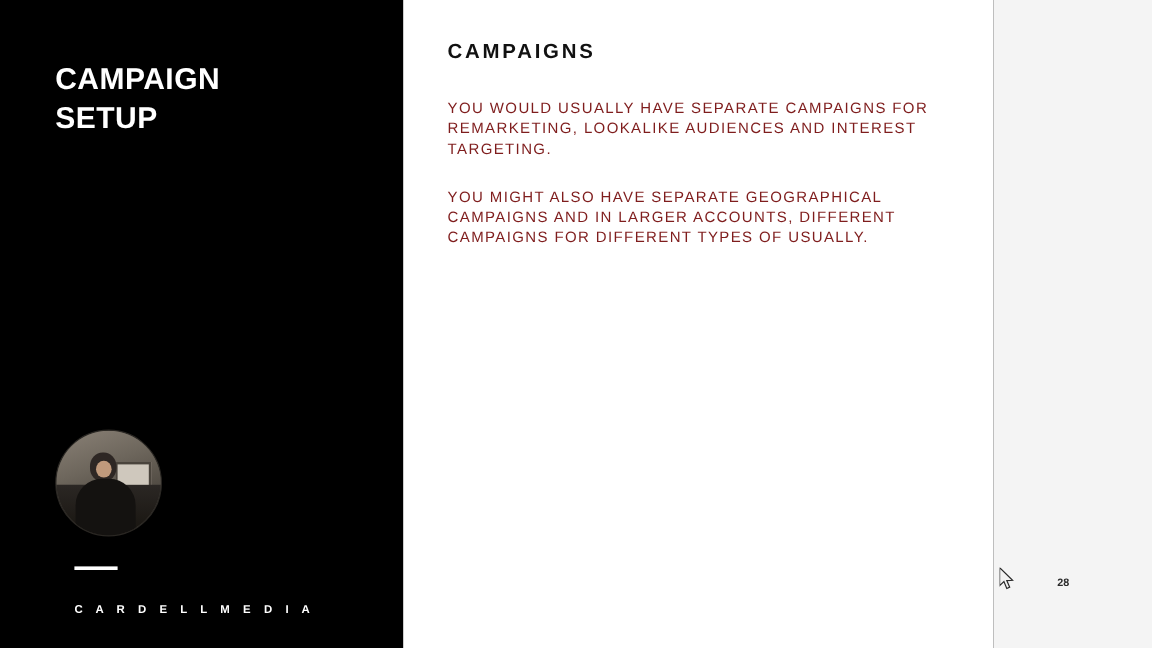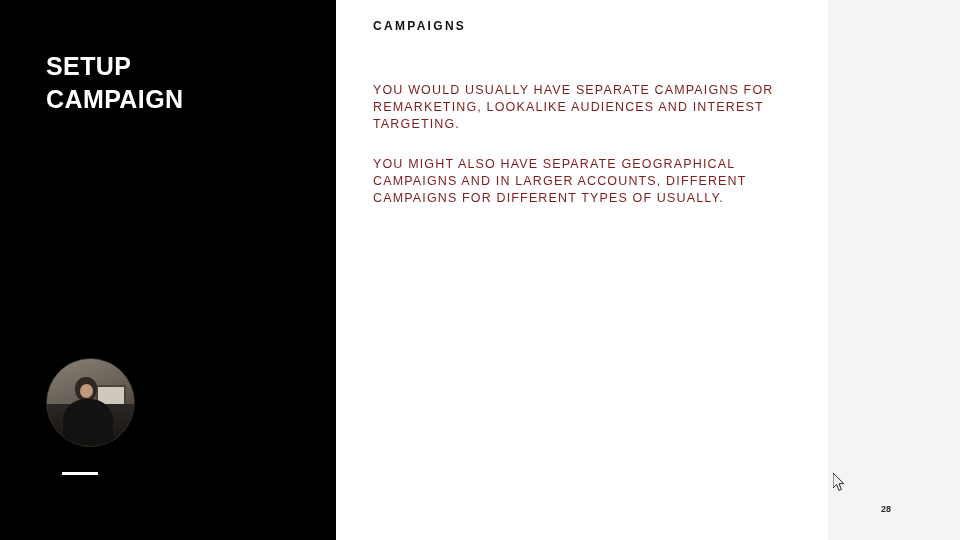--- a/index.html
+++ b/index.html
@@ -122,23 +122,23 @@
     position: absolute;
     left: 336px;
     top: 0;
     width: 492px;
     height: 540px;
     background: #ffffff;
   }
   .content-title {
     position: absolute;
     left: 37px;
-    top: 19px;
+    top: 33px;
     color: #111111;
-    font-size: 12px;
+    font-size: 17px;
     font-weight: bold;
     letter-spacing: 2.3px;
   }
   .para {
     position: absolute;
     left: 37px;
     width: 440px;
     color: #7f1d1d;
     font-size: 12.5px;
     line-height: 17px;
@@ -152,21 +152,21 @@
     position: absolute;
     left: 828px;
     top: 0;
     width: 132px;
     height: 540px;
     background: #f4f4f4;
   }
   .page-number {
     position: absolute;
     left: 881px;
-    top: 504px;
+    top: 480px;
     color: #2a2a2a;
     font-size: 9px;
     font-weight: bold;
   }
 
   
   .cursor {
     position: absolute;
     left: 833px;
     top: 473px;
@@ -175,35 +175,36 @@
   }
 </style>
 </head>
 <body>
 
 <div class="slide">
 
   <div class="left-panel">
 
     <div class="deck-title">
+      <span class="line">CAMPAIGN</span>
       <span class="line">SETUP</span>
-      <span class="line">CAMPAIGN</span>
     </div>
 
     <div class="avatar">
       <div class="bg-wall"></div>
       <div class="monitor"></div>
       <div class="desk"></div>
       <div class="person-head"></div>
       <div class="person-face"></div>
       <div class="person-body"></div>
     </div>
 
     <div class="rule"></div>
 
+    <div class="brand">C A R D E L L   M E D I A</div>
   </div>
 
   <div class="content-panel">
     <div class="content-title">CAMPAIGNS</div>
     <div class="para para-1">YOU WOULD USUALLY HAVE SEPARATE CAMPAIGNS FOR REMARKETING, LOOKALIKE AUDIENCES AND INTEREST TARGETING.</div>
     <div class="para para-2">YOU MIGHT ALSO HAVE SEPARATE GEOGRAPHICAL CAMPAIGNS AND IN LARGER ACCOUNTS, DIFFERENT CAMPAIGNS FOR DIFFERENT TYPES OF USUALLY.</div>
   </div>
 
   <div class="right-margin"></div>
   <div class="page-number">28</div>

